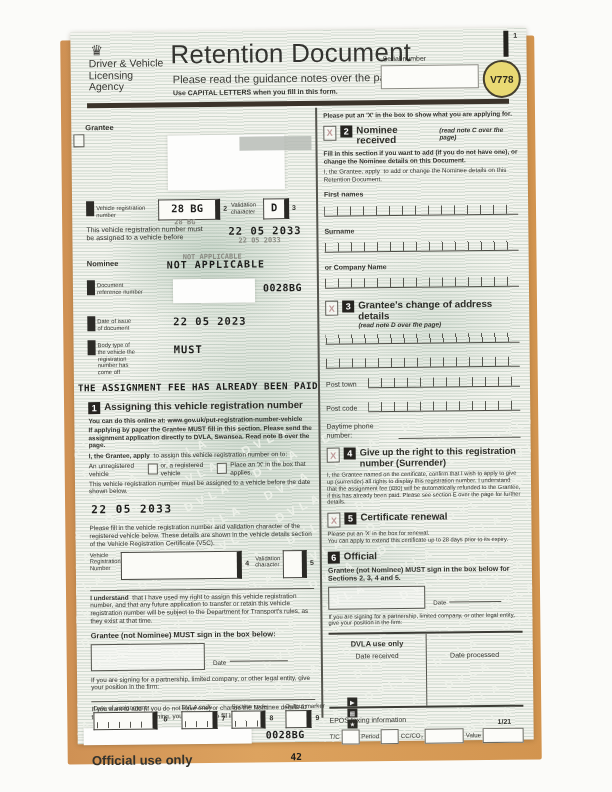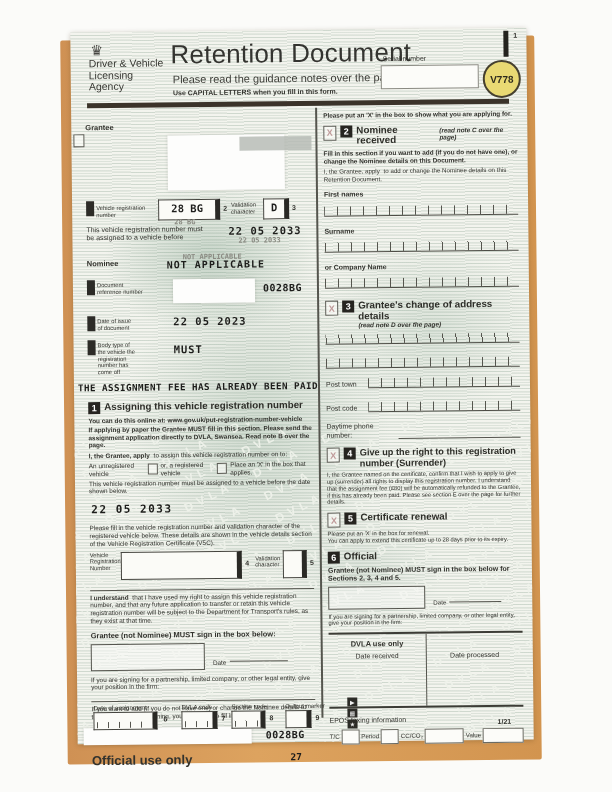--- a/index.html
+++ b/index.html
@@ -226,21 +226,21 @@
     <div style="border-top:1px solid #55554e;margin:10px 0 3px 0;"></div>
     <div class="t64">If you want to add (if you do not have one) or change the Nominee details at the same time as assigning, you also need to fill in Section 2.</div>
 
     <div class="row flex" style="margin-top:7px;height:18px;">
       <span class="redactw" style="width:168px;height:17px;margin-left:-8px;"></span>
       <span class="mono" style="font-size:10px;letter-spacing:.5px;margin:3px 0 0 14px;">0028BG</span>
     </div>
 
     <div class="row flex" style="margin-top:7px;">
       <span class="t85 b">Official use only</span>
-      <span class="mono" style="font-size:9.5px;margin-left:auto;margin-right:14px;">27</span>
+      <span class="mono" style="font-size:9.5px;margin-left:auto;margin-right:14px;">42</span>
     </div>
   </div>
 
   <div class="cright">
     <div class="t64 b nowrap">Please put an 'X' in the box to show what you are applying for.</div>
 
     <div class="sechead">
       <span class="cb">X</span>
       <span class="badge">2</span>
       <span class="sectitle">Nominee received</span>

